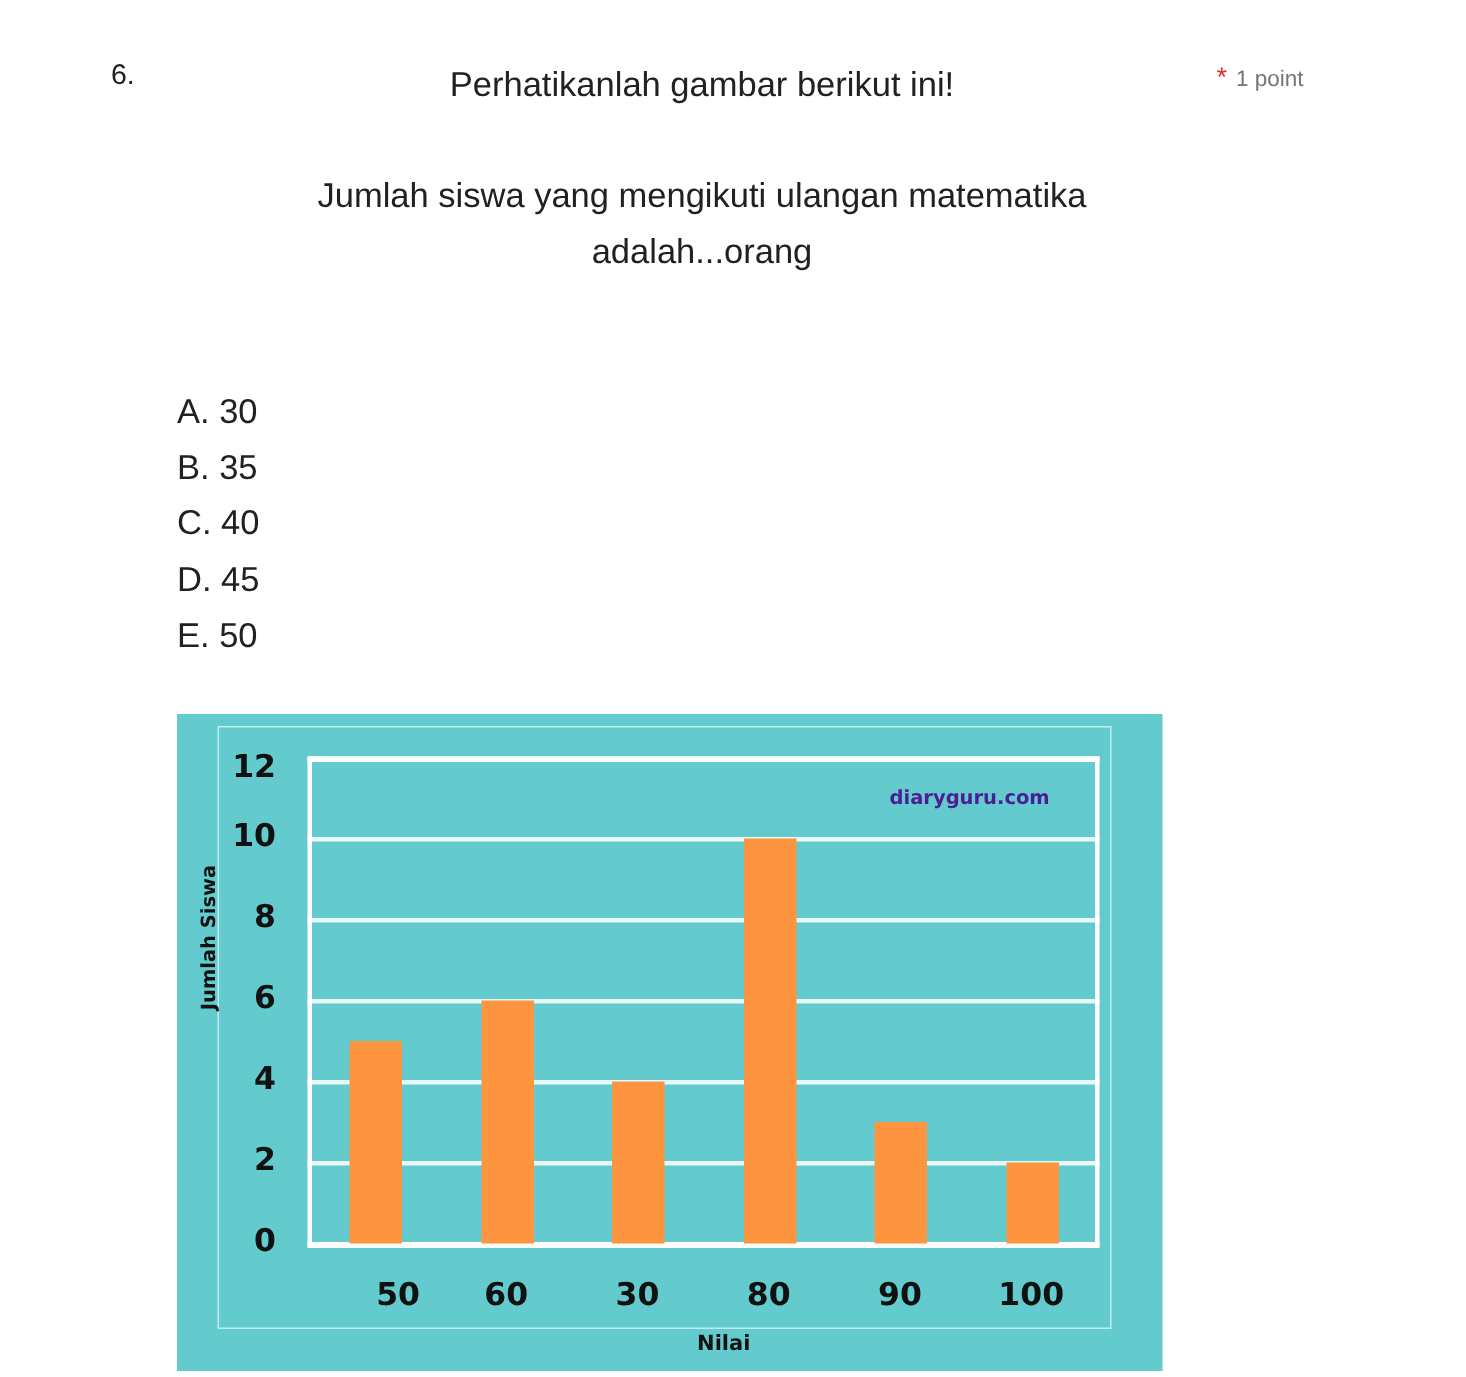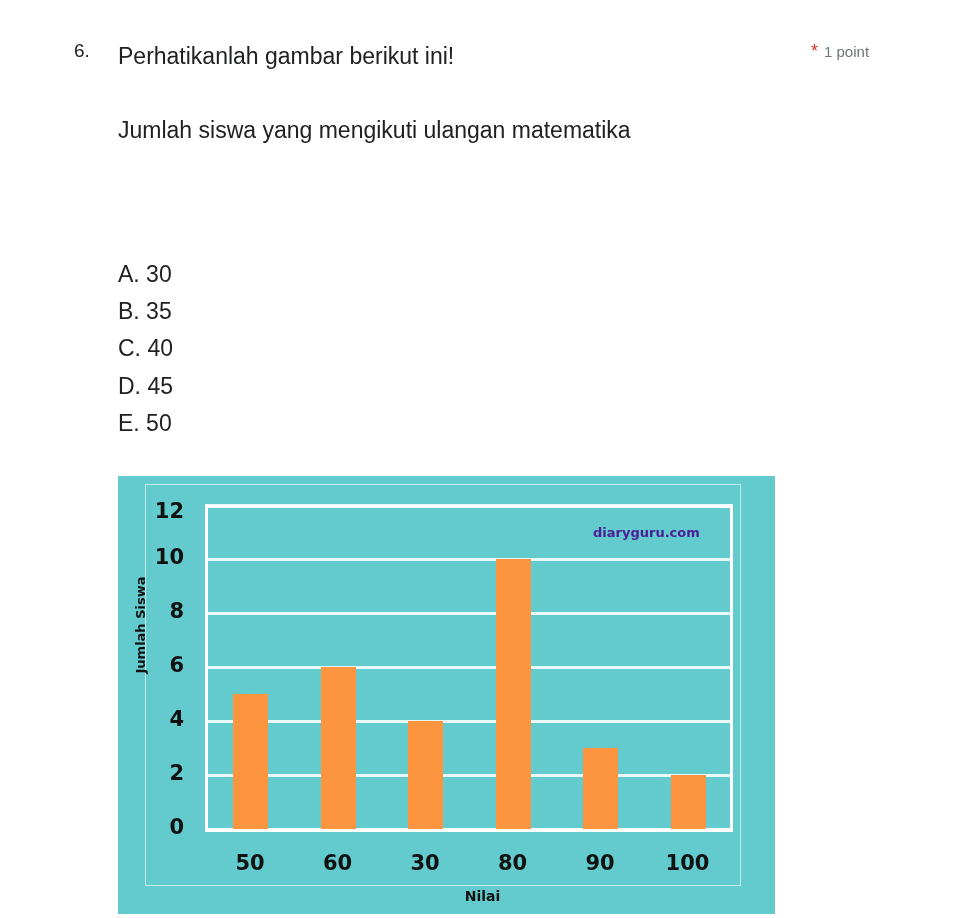--- a/index.html
+++ b/index.html
@@ -1,20 +1,20 @@
 <!DOCTYPE html>
 <html><head>
 <meta charset="utf-8">
 <style>
   html, body { margin:0; padding:0; background:#ffffff; }
   body { width:977px; height:918px; position:relative; overflow:hidden;
          font-family:"Liberation Sans", sans-serif; color:#202124; }
   .qnum { position:absolute; left:74px; top:40px; font-size:19px; color:#202124; }
   .qtext { position:absolute; left:118px; top:38px; font-size:23px; line-height:37px; color:#202124; width:700px; }
-  .qtext p { margin:0; }
+  .qtext p { margin:0;text-align:center; }
   .gap { height:37px; }
   .points { position:absolute; left:811px; top:41px; font-size:15px; color:#70757a; }
   .points .star { color:#d93025; font-size:18px; margin-right:6px; }
   .options { position:absolute; left:118px; top:258px; font-size:23px; }
   .options div { height:37.2px; line-height:32px; }
   .chart { position:absolute; left:118px; top:476px; width:657px; height:438px; background:#63cbcd; }
   .frame { position:absolute; left:27px; top:8px; width:596px; height:402px; border:1.5px solid #bfecec; box-sizing:border-box; }
   .plot { position:absolute; left:87px; top:29px; width:528px; height:326px; border:3px solid #ffffff; border-bottom:none; box-sizing:border-box; }
   .grid { position:absolute; left:87px; height:3px; width:528px; background:#e8f8f8; }
   .ytick { position:absolute; left:20px; width:46px; text-align:right; font-weight:bold; font-size:21px; color:#111; font-family:"DejaVu Sans", sans-serif; }
@@ -25,20 +25,21 @@
   .watermark { position:absolute; left:475px; top:49px; font-weight:bold; font-size:13px; color:#4c1d95; font-family:"DejaVu Sans", sans-serif; }
 </style>
 </head>
 <body>
 
 <div class="qnum">6.</div>
 <div class="qtext">
   <p>Perhatikanlah gambar berikut ini!</p>
   <div class="gap"></div>
   <p>Jumlah siswa yang mengikuti ulangan matematika</p>
+  <p>adalah...orang</p>
 </div>
 <div class="points">
   <span class="star">*</span><span>1 point</span>
 </div>
 
 <div class="options">
   <div>A. 30</div>
   <div>B. 35</div>
   <div>C. 40</div>
   <div>D. 45</div>
@@ -68,21 +69,21 @@
     </div>
   <div id="bars">
       <div class="bar" style="left: 115px; top: 218px; height: 135px; background: rgb(253, 149, 64);"></div>
       <div class="bar" style="left: 202.5px; top: 191px; height: 162px; background: rgb(253, 149, 64);"></div>
       <div class="bar" style="left: 290px; top: 245px; height: 108px; background: rgb(253, 149, 64);"></div>
       <div class="bar" style="left: 377.5px; top: 83px; height: 270px; background: rgb(253, 149, 64);"></div>
       <div class="bar" style="left: 465px; top: 272px; height: 81px; background: rgb(253, 149, 64);"></div>
       <div class="bar" style="left: 552.5px; top: 299px; height: 54px; background: rgb(253, 149, 64);"></div>
     </div>
   <div id="xticks">
-      <div class="xtick" style="left: 102px;">50</div>
+      <div class="xtick" style="left: 102px; text-align: right;">50</div>
       <div class="xtick" style="left: 189.5px;">60</div>
       <div class="xtick" style="left: 277px;">30</div>
       <div class="xtick" style="left: 364.5px;">80</div>
       <div class="xtick" style="left: 452px;">90</div>
       <div class="xtick" style="left: 539.5px;">100</div>
     </div>
   <div class="watermark">diaryguru.com</div>
   <div class="ylabel">Jumlah Siswa</div>
   <div class="xlabel">Nilai</div>
 </div>

